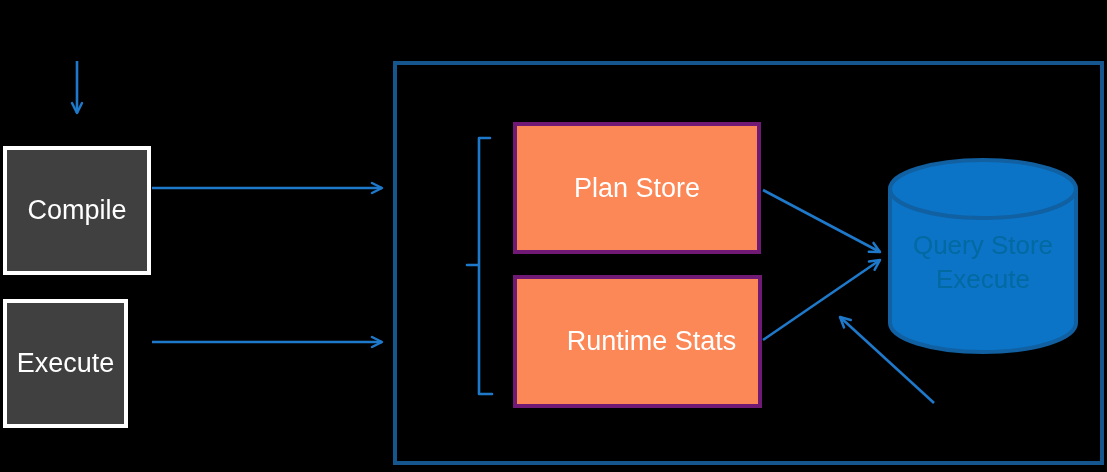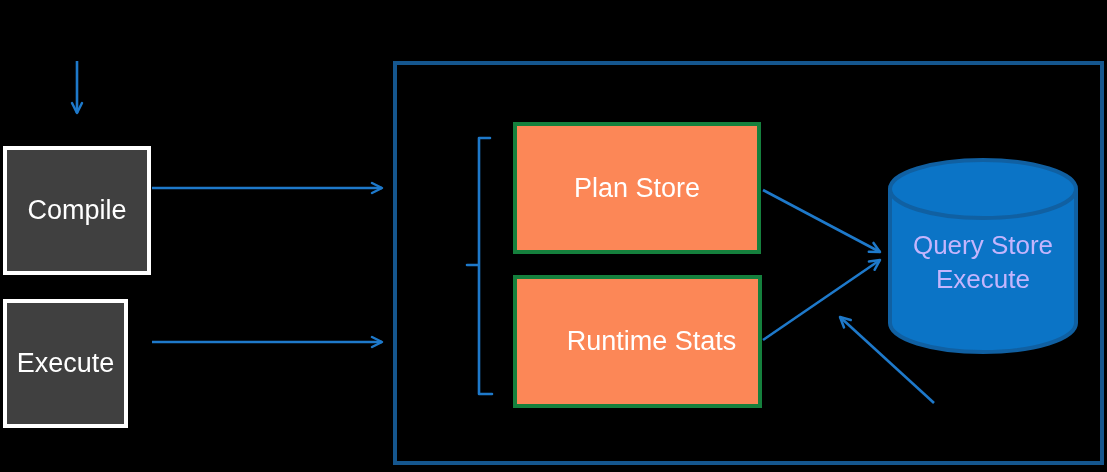--- a/index.html
+++ b/index.html
@@ -24,40 +24,40 @@
     font-size: 27px;
     box-sizing: border-box;
   }
   .blue-node {
     background: #404040;
     border: 4px solid #ffffff;
     margin-top: 22px;
   }
   .orange-node {
     background: #fc8757;
-    border: 4px solid #15803d;
+    border: 4px solid #701a75;
   }
   #compile-box  { left: 3px;   top: 124px; width: 148px; height: 129px; }
   #execute-box  { left: 3px;   top: 277px; width: 125px; height: 129px; }
   #container-box {
     position: absolute;
     left: 393px; top: 61px;
     width: 711px; height: 404px;
     border: 4px solid #15568e;
     box-sizing: border-box;
     background: transparent;
   }
   #plan-store-box    { left: 513px; top: 122px; width: 248px; height: 132px; }
   #runtime-stats-box { left: 513px; top: 275px; width: 249px; height: 133px; padding-left: 28px; }
   #schema-label {
     position: absolute;
     left: 888px; top: 228px;
     width: 190px;
     text-align: center;
-    color: #c4b5fd;
+    color: #0369a1;
     font-size: 26px;
     line-height: 34px;
   }
   #overlay-svg {
     position: absolute;
     left: 0; top: 0;
     width: 1107px; height: 472px;
   }
 </style>
 </head>

